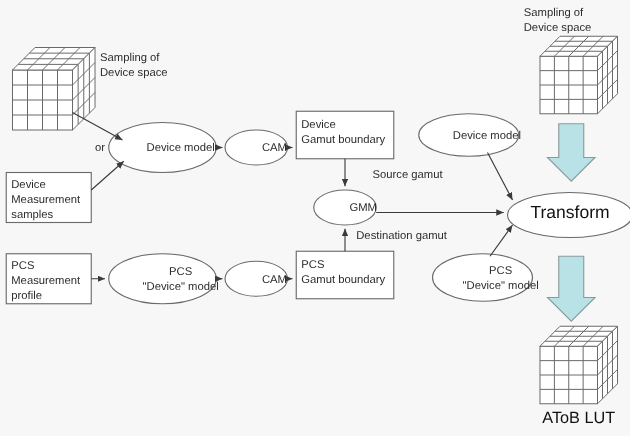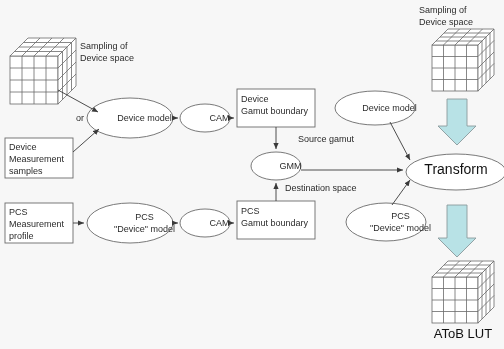--- a/index.html
+++ b/index.html
@@ -222,20 +222,20 @@
 
   <div class="lbl center node-text" style="left:375px; top:103px;">Device model</div>
 
   <div class="lbl center node-text" style="left:386px; top:211px;">PCS</div>
   <div class="lbl center node-text" style="left:386px; top:223px;">"Device" model</div>
 
   <div class="lbl center big-text" style="left:456px; top:164px;">Transform</div>
 
   <div class="lbl" style="left:298px; top:134px;">Source gamut</div>
 
-  <div class="lbl" style="left:285px; top:183px;">Destination space</div>
+  <div class="lbl" style="left:285px; top:183px;">Destination gamut</div>
 
   <div class="lbl" style="left:419px; top:5px;">Sampling of</div>
   <div class="lbl" style="left:419px; top:17px;">Device space</div>
 
   <div class="lbl center atob" style="left:463px; top:328px;text-align:right;">AToB LUT</div>
 
 </div>
 
 </body></html>

